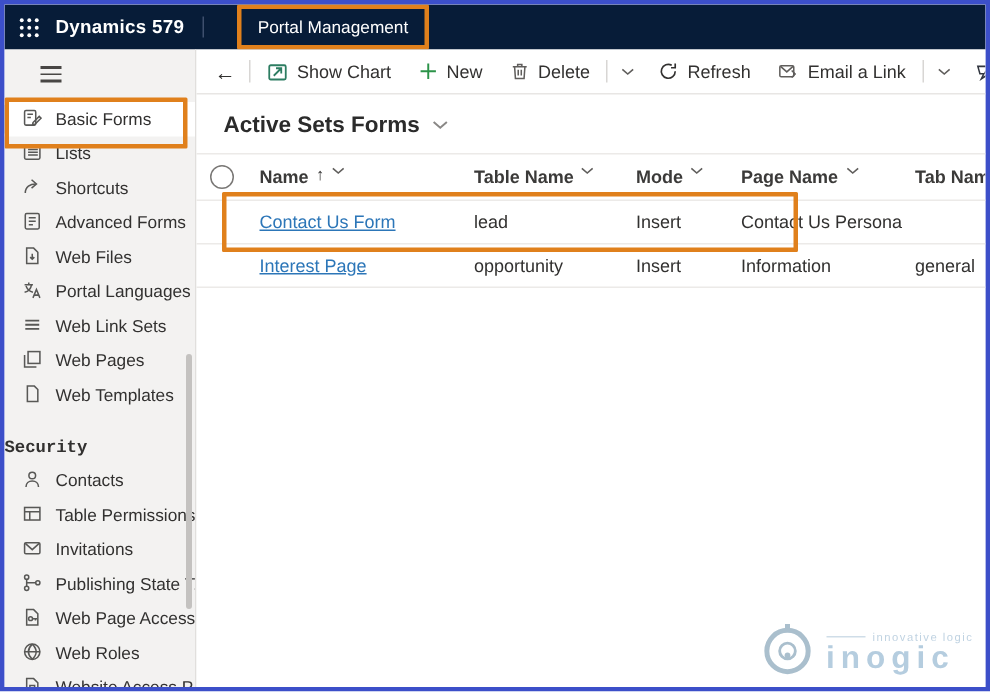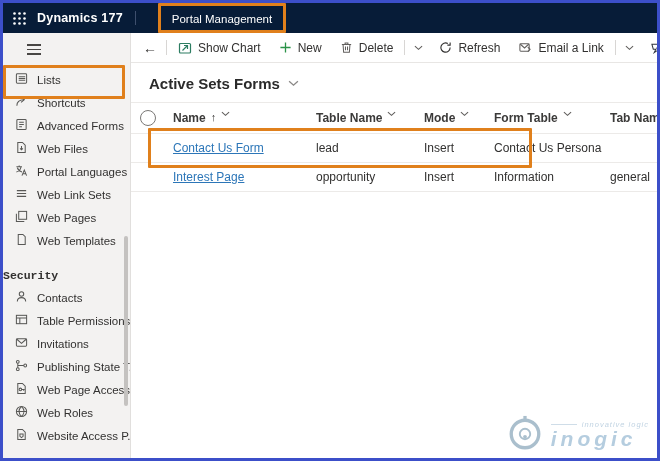--- a/index.html
+++ b/index.html
@@ -46,21 +46,21 @@
   .gcell{padding-left:8px;white-space:nowrap;overflow:hidden;text-overflow:ellipsis;display:flex;align-items:flex-start;gap:5px;}
   .sel-circle{width:14px;height:14px;border:1px solid #7a7876;border-radius:50%;margin-left:9px;cursor:pointer;background:#fff;}
   .rowlink{color:#2c76b8;text-decoration:underline;cursor:pointer;}
   .sortarrow{font-size:11px;color:#323130;}
   
   .hl{position:absolute;border:3px solid #e0801c;border-radius:1px;pointer-events:none;z-index:20;}
   .hl-basic{left:0;top:62px;width:116px;height:28px;}
   .hl-row{left:145px;top:125px;width:378px;height:34px;}
   
   .watermark{position:absolute;right:8px;bottom:4px;display:flex;align-items:center;gap:7px;pointer-events:none;}
-  .wm-text{display:flex;flex-direction:column;align-items:flex-start;font-style:italic;}
+  .wm-text{display:flex;flex-direction:column;align-items:flex-start;}
   .wm-tag{font-size:7.5px;color:#c0d3e2;letter-spacing:1px;display:flex;align-items:center;gap:5px;}
   .wm-tag::before{content:"";width:26px;height:1px;background:#cfdde8;display:inline-block;}
   .wm-brand{font-size:21px;font-weight:bold;letter-spacing:4px;color:#b5cddf;line-height:20px;}
 </style>
 </head>
 <body>
 
 <div class="frame">
 
   <div class="topbar">
@@ -72,37 +72,45 @@
             <circle cx="12.5" cy="2.5" r="1.3"></circle>
         <circle cx="2.5" cy="7.5" r="1.3"></circle>
             <circle cx="7.5" cy="7.5" r="1.3"></circle>
             <circle cx="12.5" cy="7.5" r="1.3"></circle>
         <circle cx="2.5" cy="12.5" r="1.3"></circle>
             <circle cx="7.5" cy="12.5" r="1.3"></circle>
             <circle cx="12.5" cy="12.5" r="1.3"></circle>
       </g>
         </svg>
     </span>
-    <span class="app-title">Dynamics 177</span>
+    <span class="app-title">Dynamics 579</span>
     <span class="tb-divider"></span>
     <span class="area-box">
       <span class="area-label">Portal Management</span>
     </span>
   </div>
 
   <div class="bodyrow">
 
     <div class="sidebar">
       <div class="burger">
           <span></span>
           <span></span>
           <span></span>
         </div>
       <div class="nav">
 
+        <div class="side-item selected">
+          <span class="sic"><svg width="13" height="13" viewBox="0 0 14 14" fill="none" stroke="#585856" stroke-width="1.1">
+                <rect x="1.5" y="1.8" width="8" height="10.5" rx="1"></rect>
+                <path d="M3.5 4.5h4M3.5 6.8h2.5"></path>
+                <path d="M7.6 10.4l4.4-4.4 1.3 1.3-4.4 4.4-1.7.4z"></path>
+              </svg></span>
+          <span class="slabel">Basic Forms</span>
+        </div>
         <div class="side-item">
           <span class="sic"><svg width="13" height="13" viewBox="0 0 14 14" fill="none" stroke="#585856" stroke-width="1.1">
                 <rect x="1.5" y="2" width="11" height="10" rx="1"></rect>
                 <path d="M4 5h7M4 7h7M4 9h7"></path>
               </svg></span>
           <span class="slabel">Lists</span>
         </div>
         <div class="side-item">
           <span class="sic"><svg width="13" height="13" viewBox="0 0 14 14" fill="none" stroke="#585856" stroke-width="1.1">
                 <path d="M2 11.5c0-4.5 3.5-6.5 7.5-6.5"></path>
@@ -299,21 +307,21 @@
                 <path d="M1 1l4 3.5L9 1"></path>
               </svg>
           </div>
           <div class="gcell">
             <span>Mode</span>
             <svg width="9" height="6" viewBox="0 0 10 6" fill="none" stroke="#605e5c" stroke-width="1.2">
                 <path d="M1 1l4 3.5L9 1"></path>
               </svg>
           </div>
           <div class="gcell">
-            <span>Form Table</span>
+            <span>Page Name</span>
             <svg width="9" height="6" viewBox="0 0 10 6" fill="none" stroke="#605e5c" stroke-width="1.2">
                 <path d="M1 1l4 3.5L9 1"></path>
               </svg>
           </div>
           <div class="gcell">
             <span>Tab Name</span>
             <svg width="9" height="6" viewBox="0 0 10 6" fill="none" stroke="#605e5c" stroke-width="1.2">
                 <path d="M1 1l4 3.5L9 1"></path>
               </svg>
           </div>

